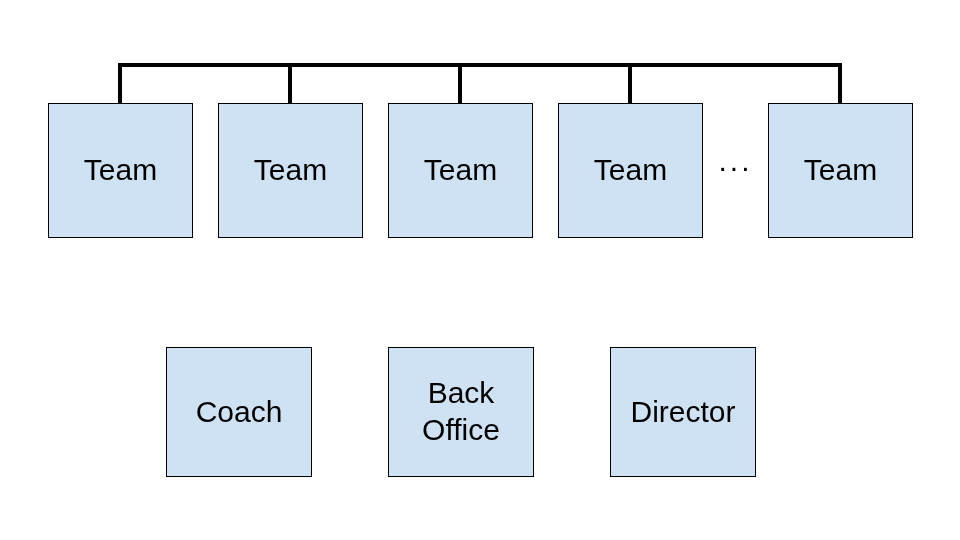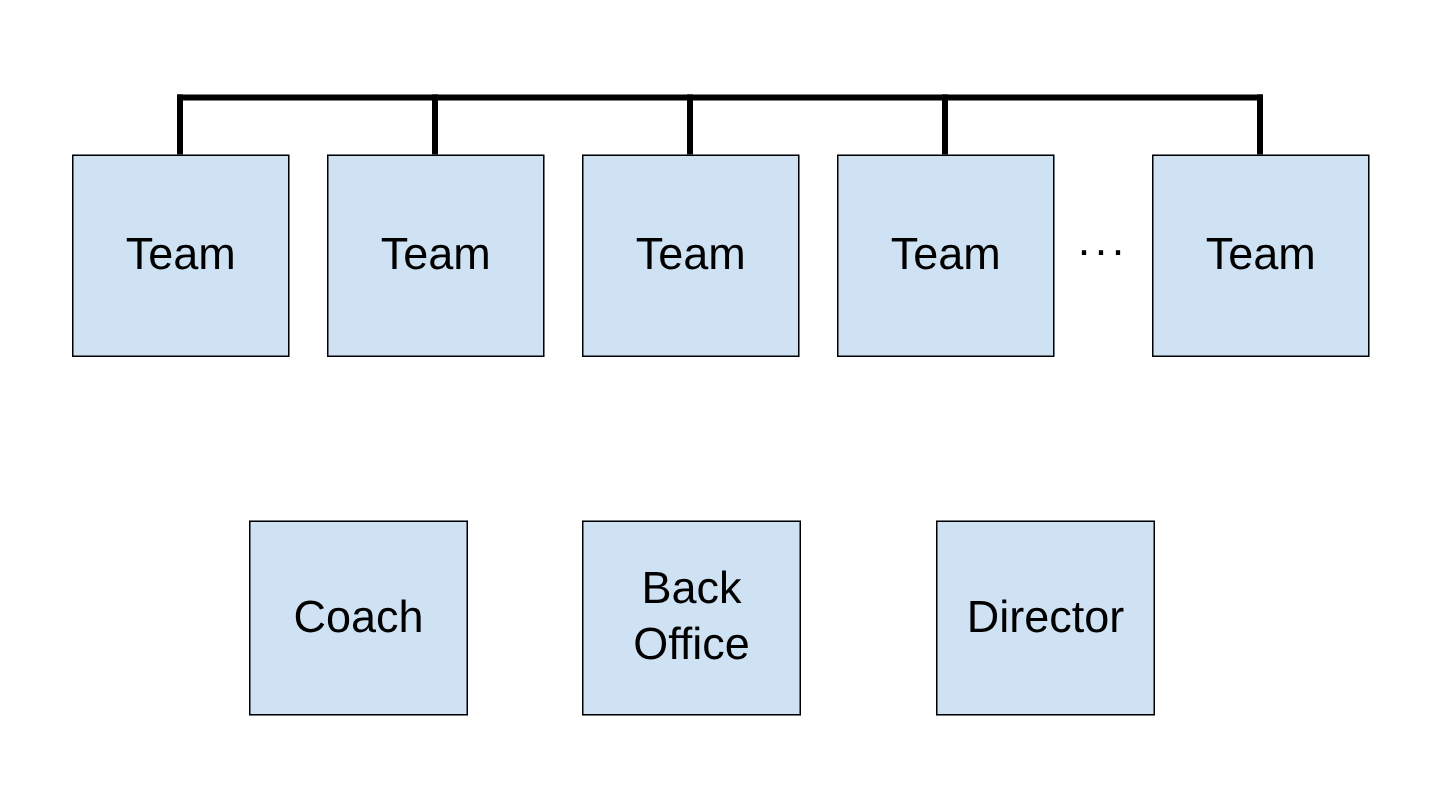--- a/index.html
+++ b/index.html
@@ -62,21 +62,21 @@
   .team-4 { left: 558px; }
   .team-5 { left: 768px; }
   .bottom-node {
     top: 347px;
     width: 146px;
     height: 130px;
     padding: 0 4px;
   }
   .coach    { left: 166px; align-items: center; }
   .backoffice { left: 388px; }
-  .director { left: 610px; margin-left: 14px; }
+  .director { left: 610px; }
   
   .ellipsis-zone {
     position: absolute;
     left: 703px;
     top: 103px;
     width: 65px;
     height: 135px;
     display: flex;
     align-items: center;
     justify-content: center;

